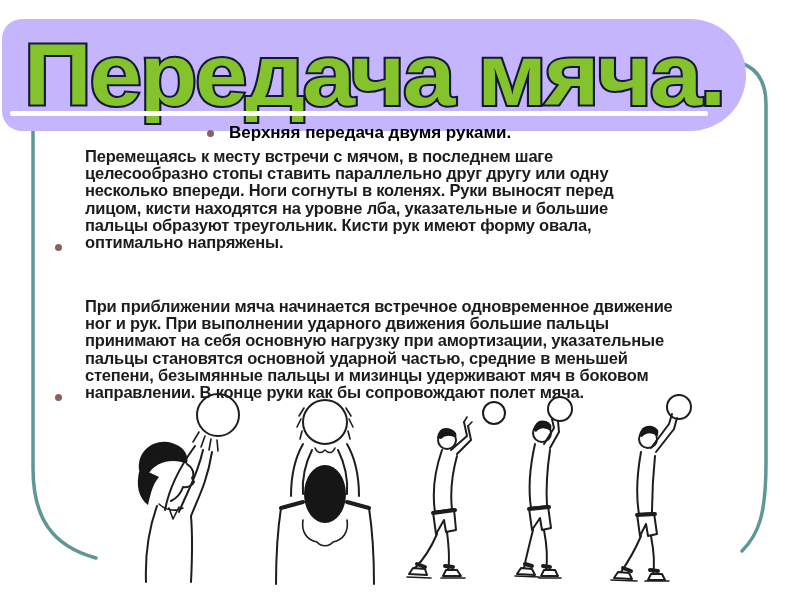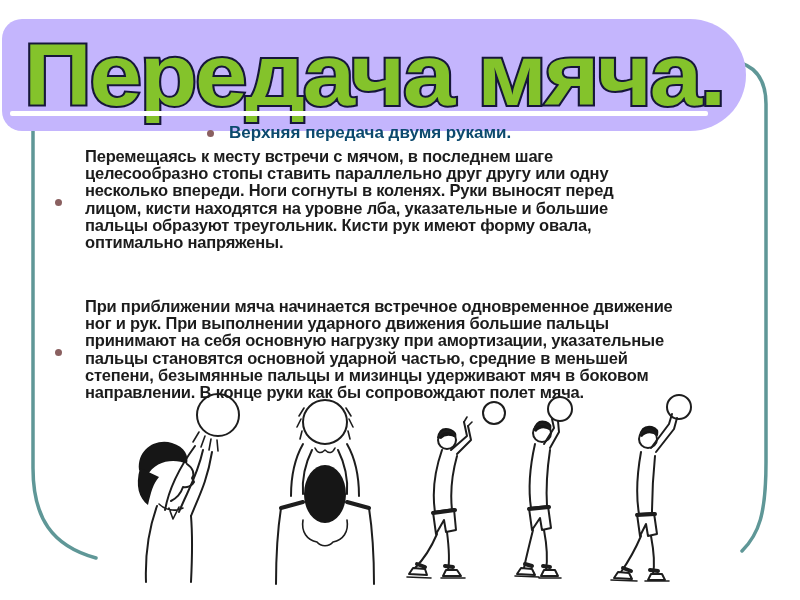--- a/index.html
+++ b/index.html
@@ -37,25 +37,25 @@
   .content{position:absolute;left:0;top:0;width:800px;height:600px;z-index:3;}
   .heading-row{
     position:absolute;left:207px;top:124px;
     display:flex;align-items:center;gap:15px;
   }
   .dot{
     width:7px;height:7px;border-radius:50%;
     background:#8a6060;flex:0 0 auto;
   }
   .heading-text{
-    color:#0c4a6e;font-weight:bold;font-size:17px;line-height:18px;
+    color:#000000;font-weight:bold;font-size:17px;line-height:18px;
   }
   .para{
     position:absolute;left:55px;
-    display:flex;gap:23px;align-items:center;
+    display:flex;gap:23px;align-items:flex-end;
   }
   .para .dot{margin-top:6px;}
   .para-text{
     color:#1c1c1c;font-weight:bold;font-size:16.5px;line-height:17.2px;
     white-space:pre-line;width:665px;letter-spacing:-0.2px;
   }
   .para-1{top:148px;}
   .para-2{top:254px;margin-top:44px;}
   
   .figures-svg{position:absolute;left:95px;top:392px;width:620px;height:200px;z-index:3;}

